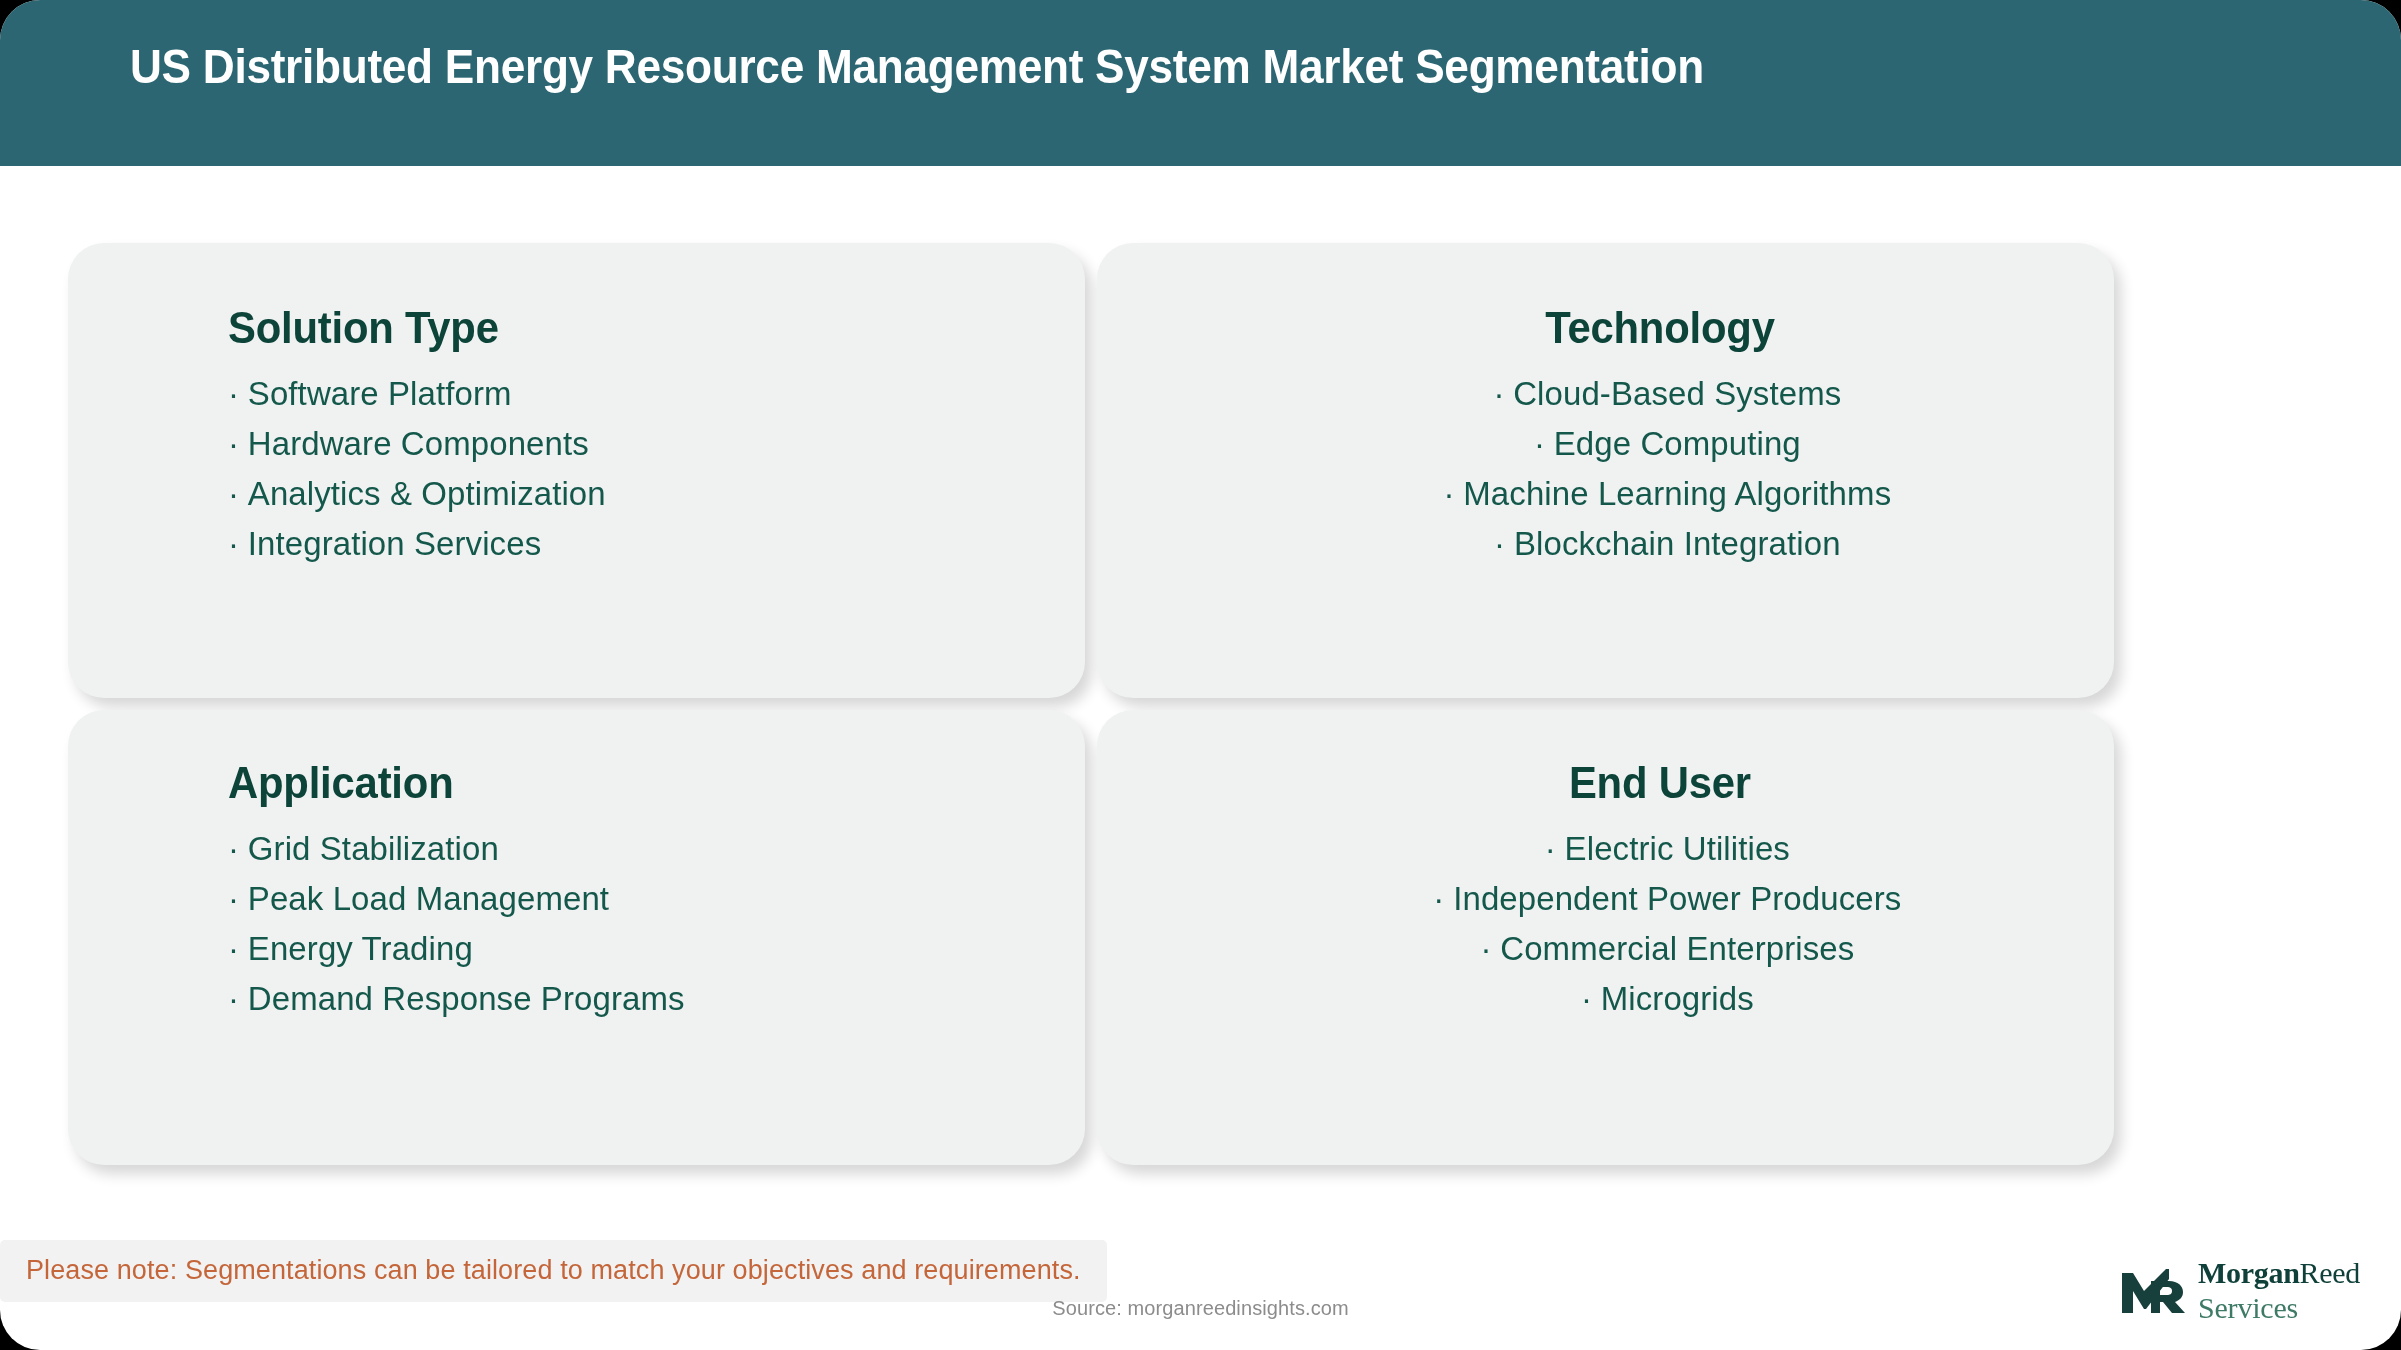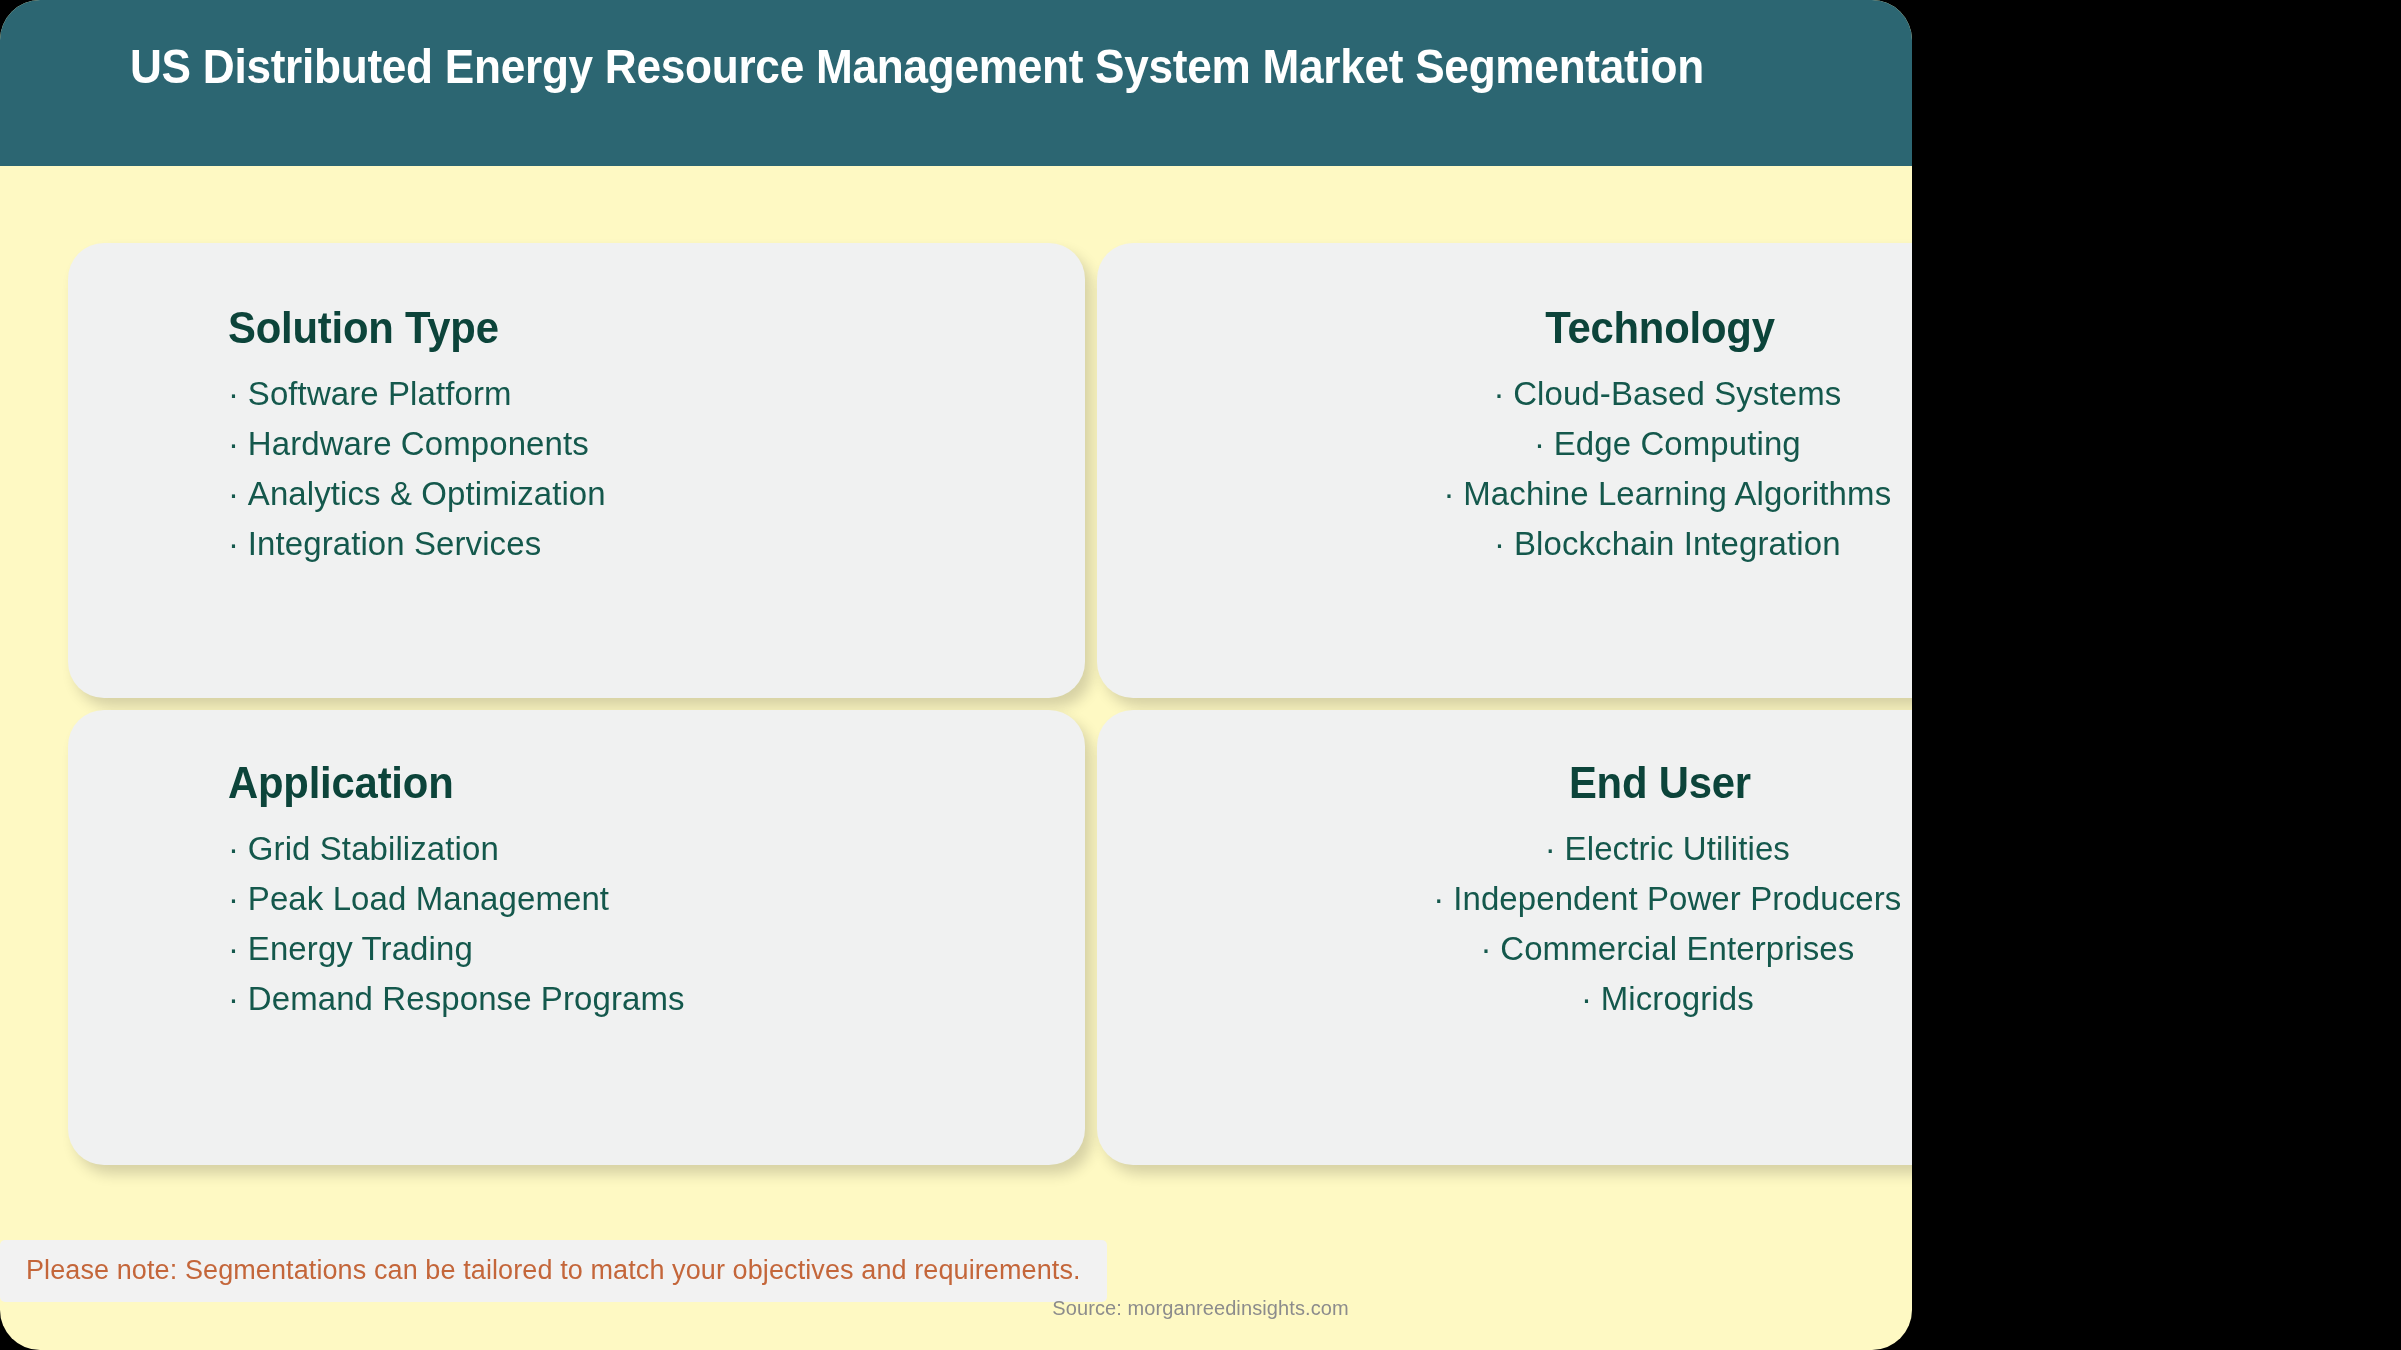--- a/index.html
+++ b/index.html
@@ -8,23 +8,23 @@
   html, body {
     width:2401px;
     height:1350px;
     background:#000000;
     font-family:"Liberation Sans", sans-serif;
     overflow:hidden;
   }
 
   .canvas {
     position:relative;
-    width:1912px;
+    width:2401px;
     height:1350px;
-    background:#fef9c3;
+    background:#ffffff;
     border-radius:40px;
     overflow:hidden;
   }
 
   
   .header {
     position:absolute;
     top:0; left:0;
     width:2401px;
     height:166px;
@@ -205,17 +205,17 @@
   <div class="source">Source: morganreedinsights.com</div>
 
   <div class="logo">
     <svg class="logo-mark" width="66" height="48" viewBox="0 0 66 48" xmlns="http://www.w3.org/2000/svg">
       <path fill="#173F3C" d="M2 6 h11 l11 18 L46 2 h3 v10 L26 42 h-2 L13 24 v22 H2 Z"></path>
       <path fill="#173F3C" d="M31 14 h18 c9 0 14 5 14 11 0 5-3 8-8 10 l10 11 h-13 l-9-11 h-3 v11 H31 Z
                                M40 20 v8 h7 c3 0 5-1 5-4 0-3-2-4-5-4 Z"></path>
     </svg>
     <div class="logo-text">
       <div class="logo-line1"><span class="bold">Morgan</span><span>Reed</span></div>
-      <div class="logo-line2">Programs</div>
+      <div class="logo-line2">Services</div>
     </div>
   </div>
 
 </div>
 
 </body></html>

